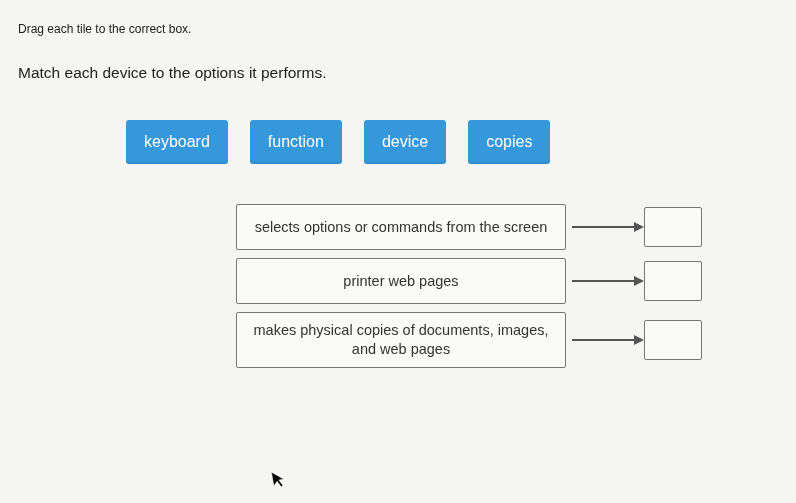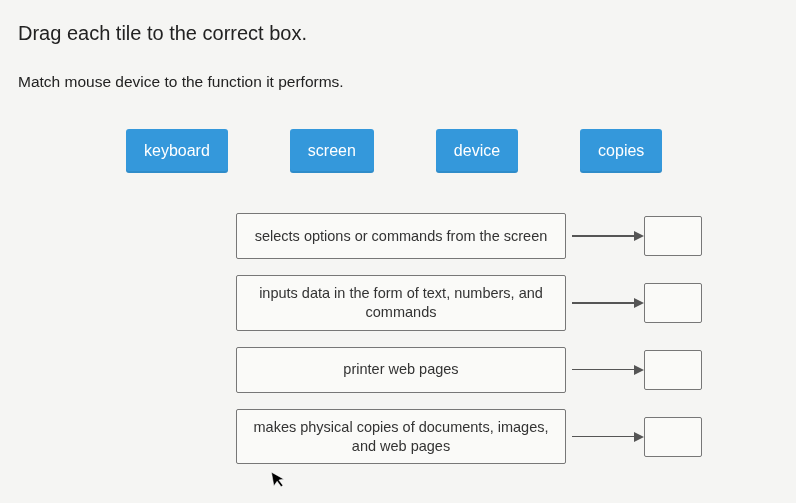--- a/index.html
+++ b/index.html
@@ -10,49 +10,49 @@
     body {
       width: 796px;
       height: 503px;
       background: #f5f5f3;
       font-family: Arial, Helvetica, sans-serif;
       color: #333;
       padding: 22px 18px;
       position: relative;
     }
     .instruction-1 {
-      font-size: 20px;
+      font-size: 12px;
       color: #222;
       margin-bottom: 28px;
     }
     .instruction-2 {
       font-size: 15.5px;
       color: #222;
       margin-bottom: 38px;
     }
     .tiles-row {
       display: flex;
-      gap: 62px;
+      gap: 22px;
       margin-left: 108px;
       margin-bottom: 40px;
     }
     .tile {
       background: #3498db;
       color: #fff;
       font-size: 16px;
       padding: 13px 18px;
       border-radius: 3px;
       cursor: grab;
       user-select: none;
       box-shadow: inset 0 -2px 0 rgba(0,0,0,0.08);
     }
     .rows-wrap {
       display: flex;
       flex-direction: column;
-      gap: 16px;
+      gap: 8px;
       margin-left: 218px;
     }
     .match-row {
       display: flex;
       align-items: center;
     }
     .desc-box {
       width: 330px;
       min-height: 46px;
       border: 1.5px solid #777;
@@ -99,48 +99,40 @@
       bottom: 12px;
       font-size: 14px;
       color: #000;
       transform: rotate(-10deg);
     }
   </style>
 </head>
 <body>
 
 <div class="instruction-1">Drag each tile to the correct box.</div>
-<div class="instruction-2">Match mouse device to the function it performs.</div>
+<div class="instruction-2">Match each device to the options it performs.</div>
 
 <div class="tiles-row">
   <div class="tile">keyboard</div>
-  <div class="tile">screen</div>
+  <div class="tile">function</div>
   <div class="tile">device</div>
   <div class="tile">copies</div>
 </div>
 
 <div class="rows-wrap">
 
   <div class="match-row">
     <div class="desc-box">selects options or commands from the screen</div>
     <div class="arrow-wrap">
       <div class="arrow-line"></div>
         <div class="arrow-head"></div>
     </div>
     <div class="drop-box"></div>
   </div>
 
-  <div class="match-row">
-    <div class="desc-box">inputs data in the form of text, numbers, and commands</div>
-    <div class="arrow-wrap">
-      <div class="arrow-line"></div>
-        <div class="arrow-head"></div>
-    </div>
-    <div class="drop-box"></div>
-  </div>
 
   <div class="match-row">
     <div class="desc-box">printer web pages</div>
     <div class="arrow-wrap">
       <div class="arrow-line"></div>
         <div class="arrow-head"></div>
     </div>
     <div class="drop-box"></div>
   </div>
 

